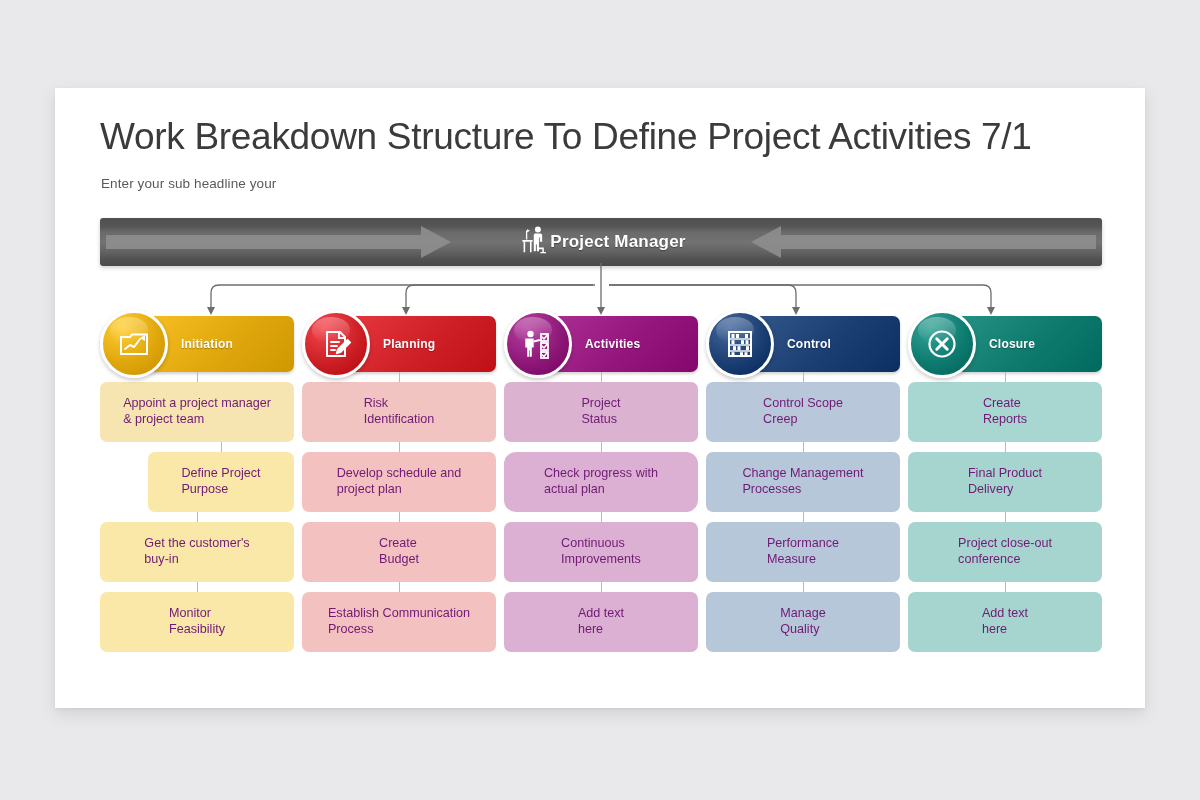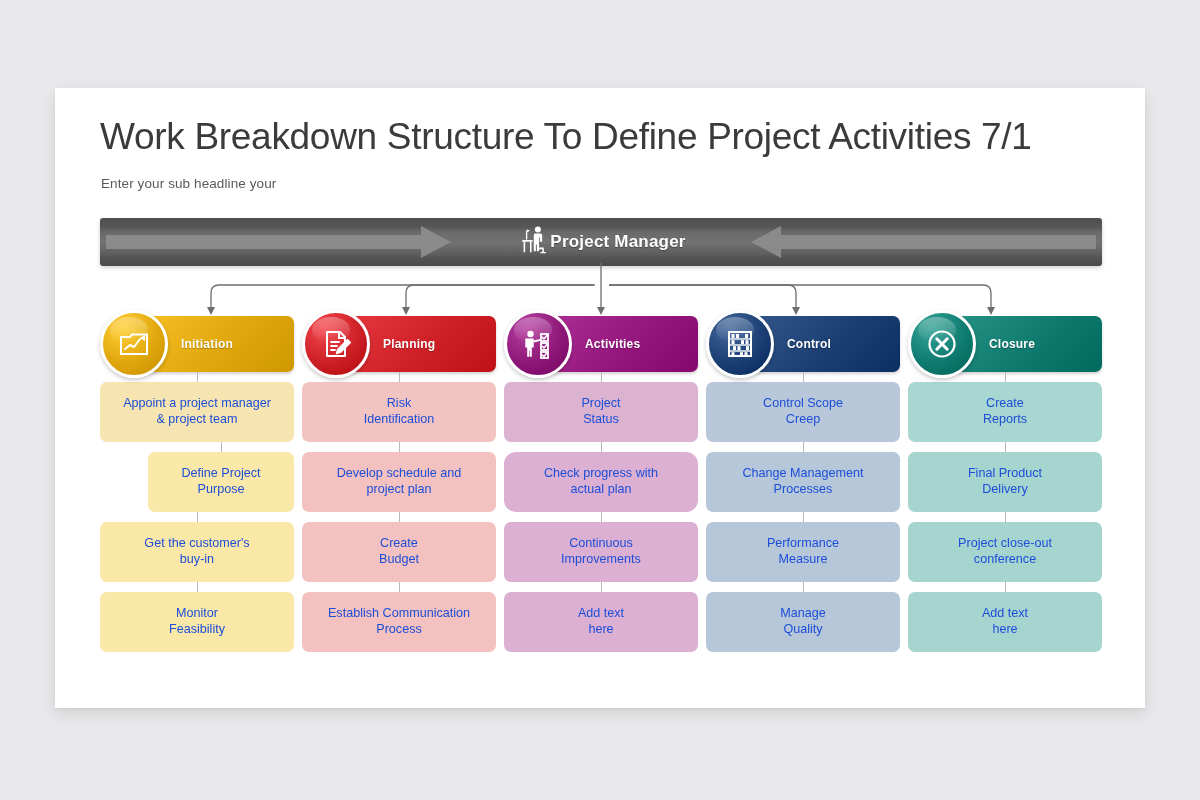--- a/index.html
+++ b/index.html
@@ -157,24 +157,24 @@
   }
   .badge svg { position: relative; z-index: 2; }
 
   .cell {
     height: 60px;
     border-radius: 7px;
     margin-top: 10px;
     display: flex;
     align-items: center;
     justify-content: center;
-    text-align: center;
+    text-align: left;
     line-height: 1.25;
     font-size: 12.6px;
-    color: #1d4ed8;
+    color: #701a75;
     padding: 0 8px;
     box-sizing: border-box;
     position: relative;
   }
   .cell .cell-text { display: block; }
   .cell::before {
     content: "";
     position: absolute;
     left: 50%;
     top: -10px;

